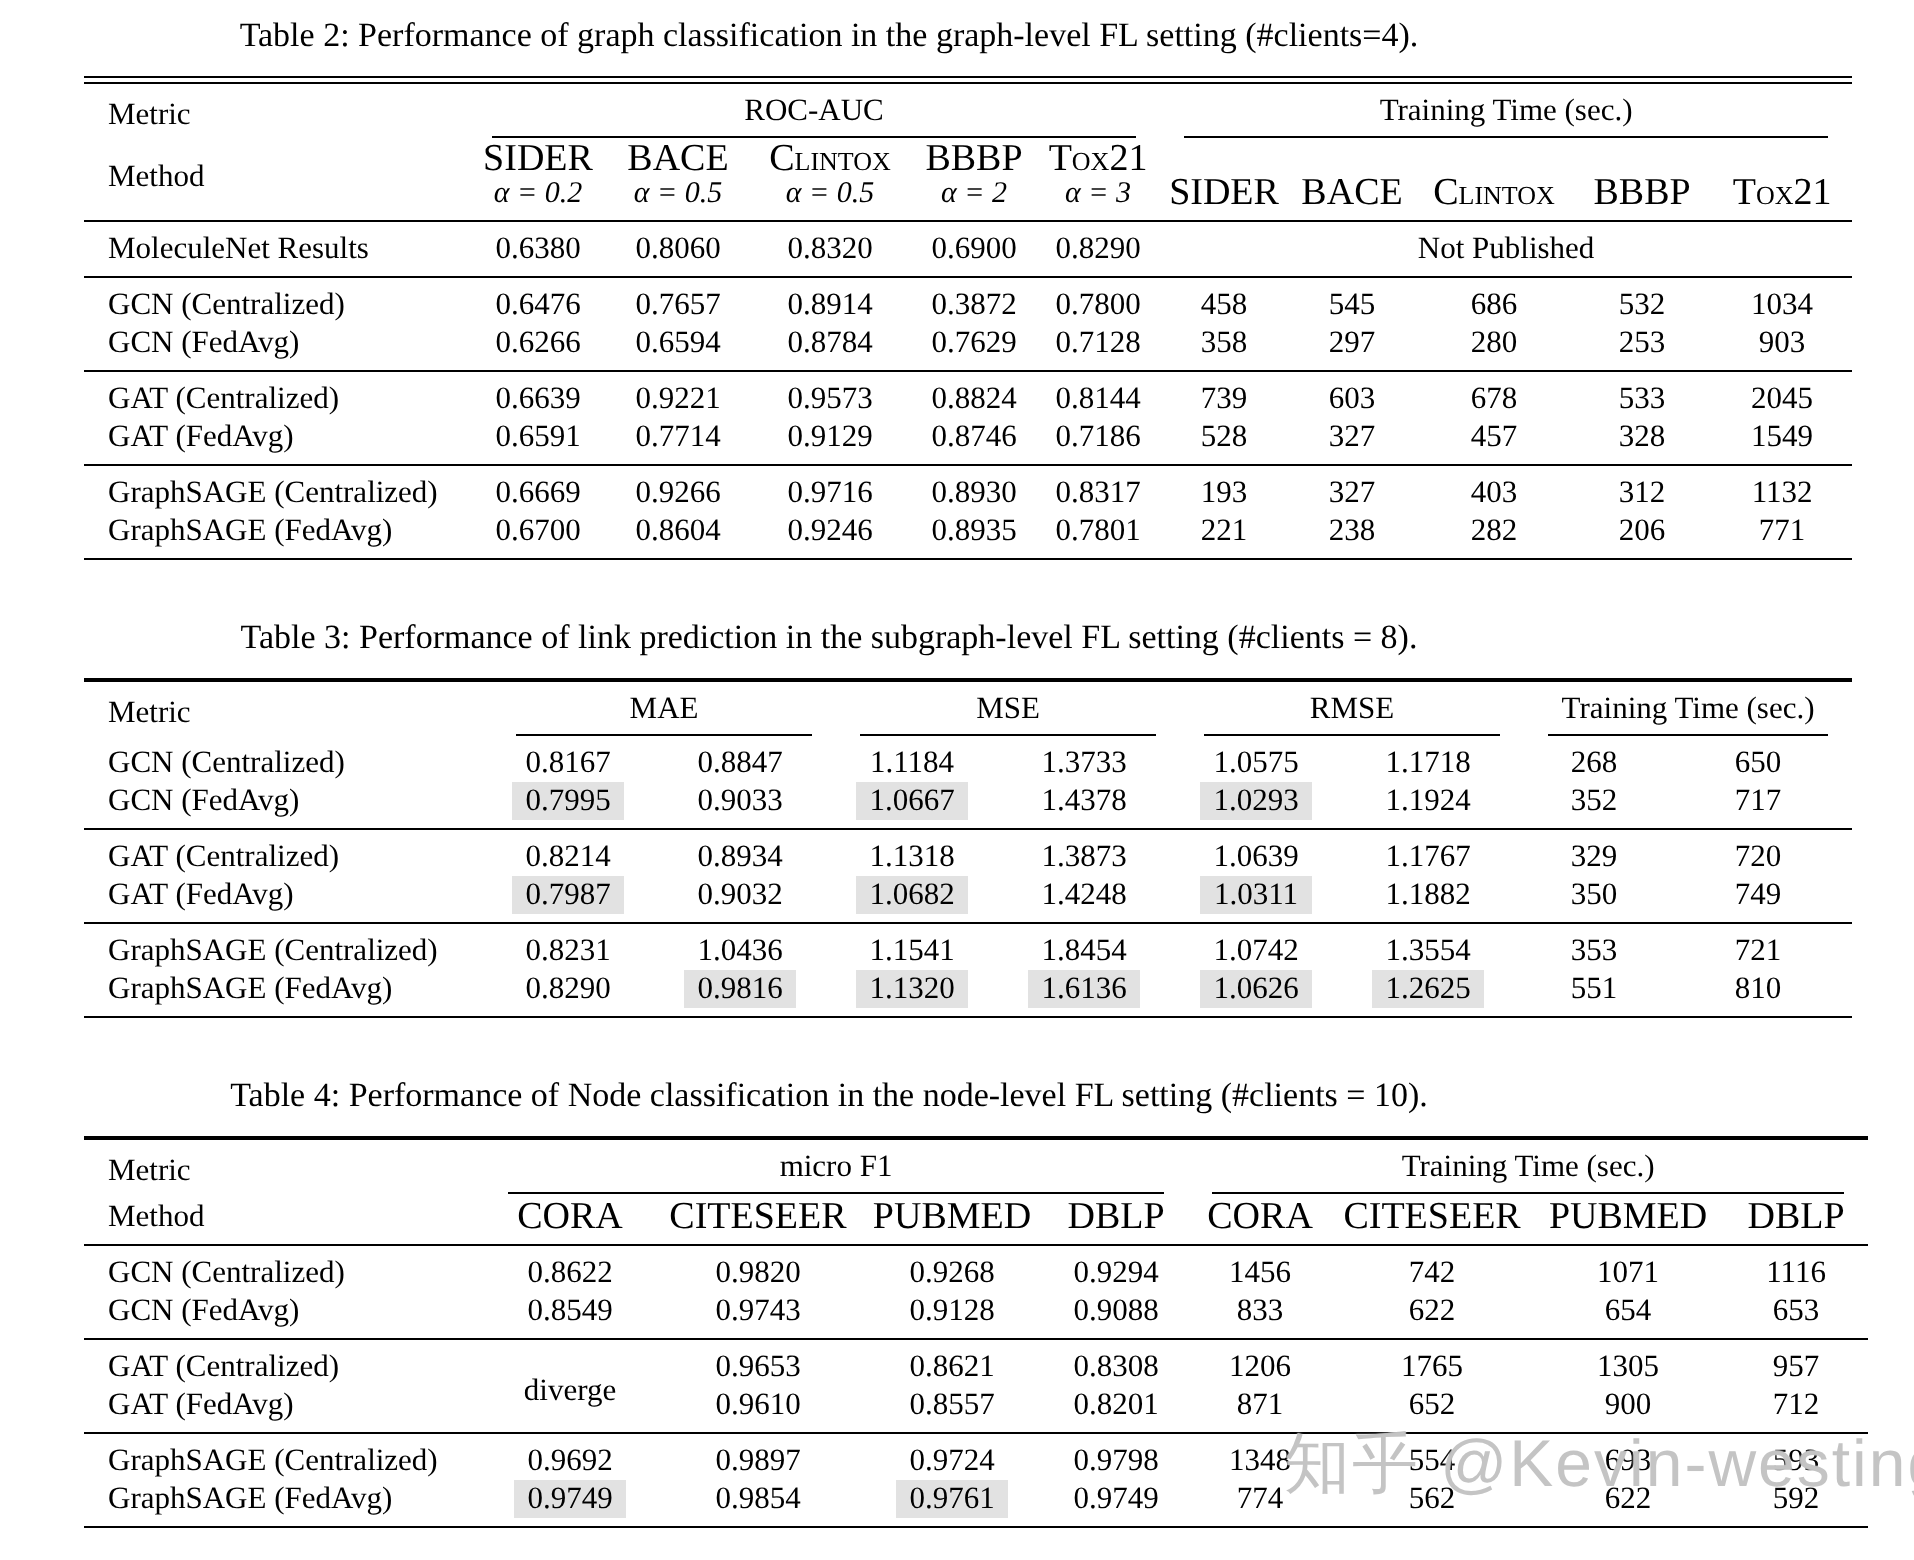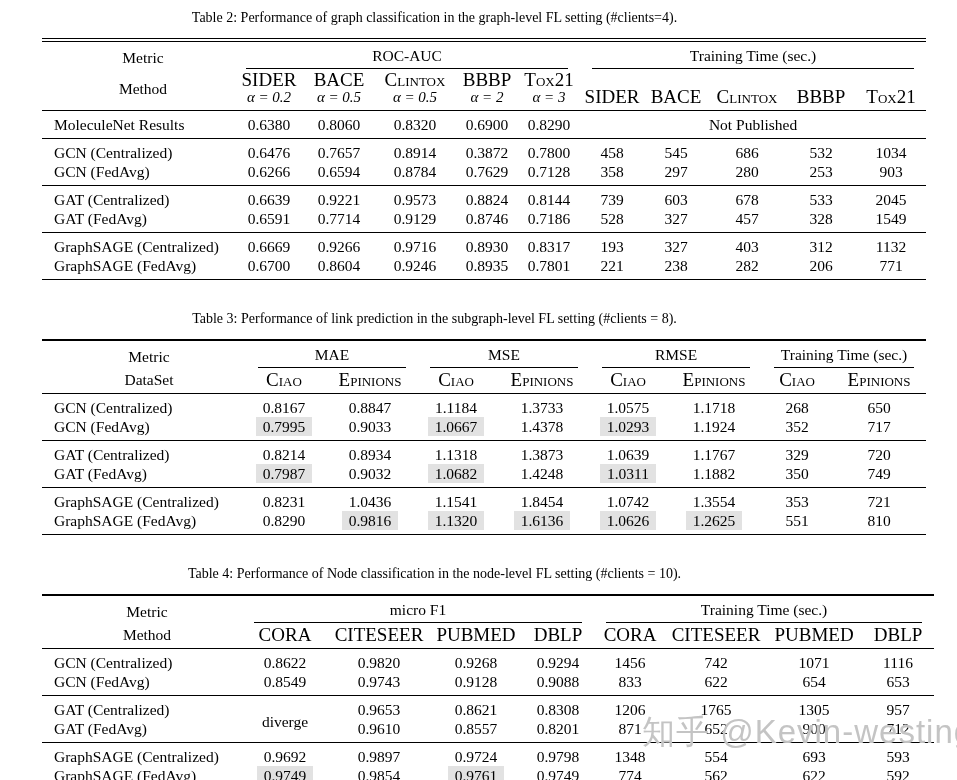--- a/index.html
+++ b/index.html
@@ -3,34 +3,34 @@
 <meta charset="utf-8">
 <style>
   html,body{margin:0;padding:0;background:#fff;}
   body{
     width:957px;height:780px;overflow:hidden;position:relative;
     font-family:"Liberation Serif","DejaVu Serif",serif;color:#000;
   }
   .page{padding-top:6px;}
   .tbl-block{margin-bottom:0;}
   .caption{
-    width:829px;text-align:center;font-size:14px;line-height:23px;margin:0 0 9px 0;padding-left:20px;
+    width:829px;text-align:center;font-size:17px;line-height:23px;margin:0 0 9px 0;
   }
   .tbl-block + .tbl-block .caption{margin-top:27px;}
   table{
     border-collapse:collapse;table-layout:fixed;margin-left:42px;
     border-bottom:1.6px solid #000;
   }
   table.top-double{border-top:4px double #000;}
   table.top-single{border-top:2px solid #000;}
   th,td{font-weight:normal;padding:0 2px;font-size:15.5px;line-height:19px;}
   
   thead th{text-align:center;vertical-align:bottom;}
   thead tr.grp-row th{padding-top:4px;}
-  th.side-label{text-align:center;padding-left:12px;vertical-align:middle;font-family:Liberation Serif, serif;}
+  th.side-label{text-align:left;padding-left:12px;vertical-align:middle;font-family:Liberation Serif, serif;}
   .grp-inner{
     margin:0 10px;padding:0 0 2px 0;border-bottom:1.3px solid #000;
     font-size:15.5px;line-height:20px;
   }
   thead tr.col-row th{border-bottom:1.5px solid #000;padding-bottom:4px;padding-top:2px;}
   .colname{font-size:19px;line-height:18px;}
   .sc{font-variant:small-caps;}
   .sub{font-size:15px;line-height:17px;}
   .sub i{font-family:"Liberation Serif",serif;}
   
@@ -240,47 +240,20 @@
             <th colspan="2">
               <div class="grp-inner">MSE</div>
             </th>
             <th colspan="2">
               <div class="grp-inner">RMSE</div>
             </th>
             <th colspan="2">
               <div class="grp-inner">Training Time (sec.)</div>
             </th>
           </tr>
-          <tr class="col-row">
-            <th class="side-label">DataSet</th>
-            <th>
-              <div class="colname sc">Ciao</div>
-            </th>
-            <th>
-              <div class="colname sc">Epinions</div>
-            </th>
-            <th>
-              <div class="colname sc">Ciao</div>
-            </th>
-            <th>
-              <div class="colname sc">Epinions</div>
-            </th>
-            <th>
-              <div class="colname sc">Ciao</div>
-            </th>
-            <th>
-              <div class="colname sc">Epinions</div>
-            </th>
-            <th>
-              <div class="colname sc">Ciao</div>
-            </th>
-            <th>
-              <div class="colname sc">Epinions</div>
-            </th>
-          </tr>
         </thead>
         <tbody>
           <tr>
             <td class="rowlabel">GCN (Centralized)</td>
             <td>0.8167</td>
             <td>0.8847</td>
             <td>1.1184</td>
             <td>1.3733</td>
             <td>1.0575</td>
             <td>1.1718</td>

